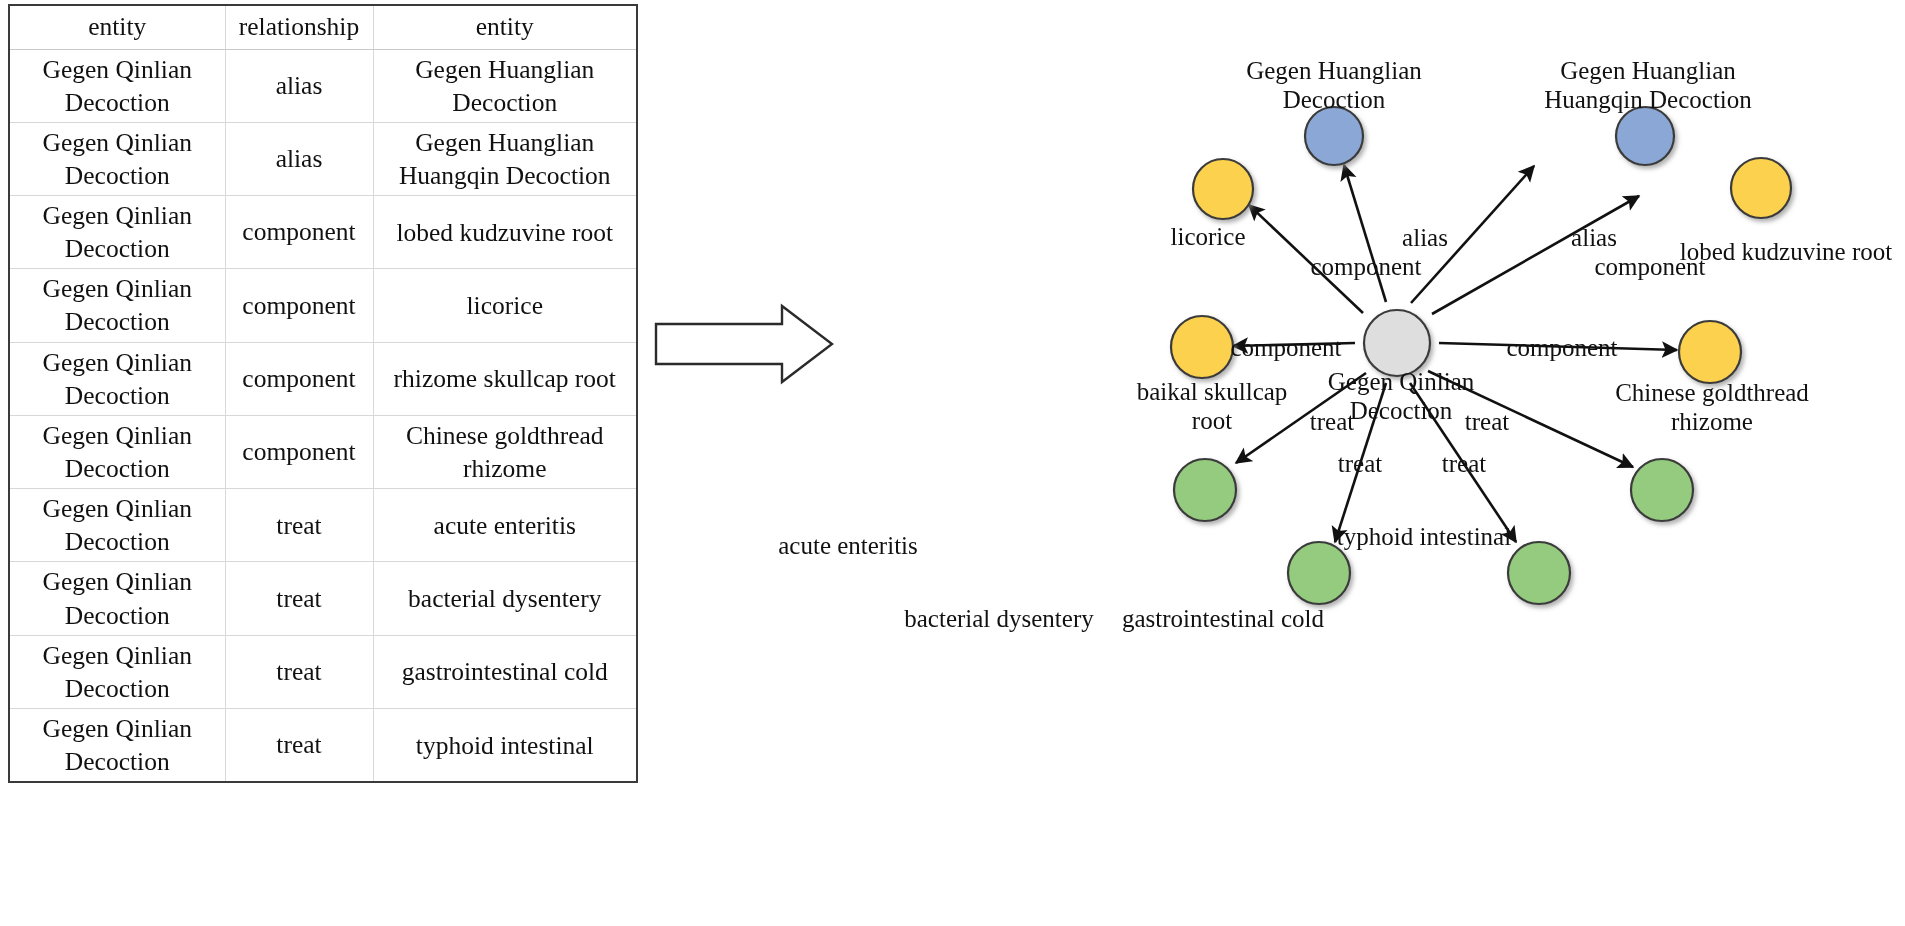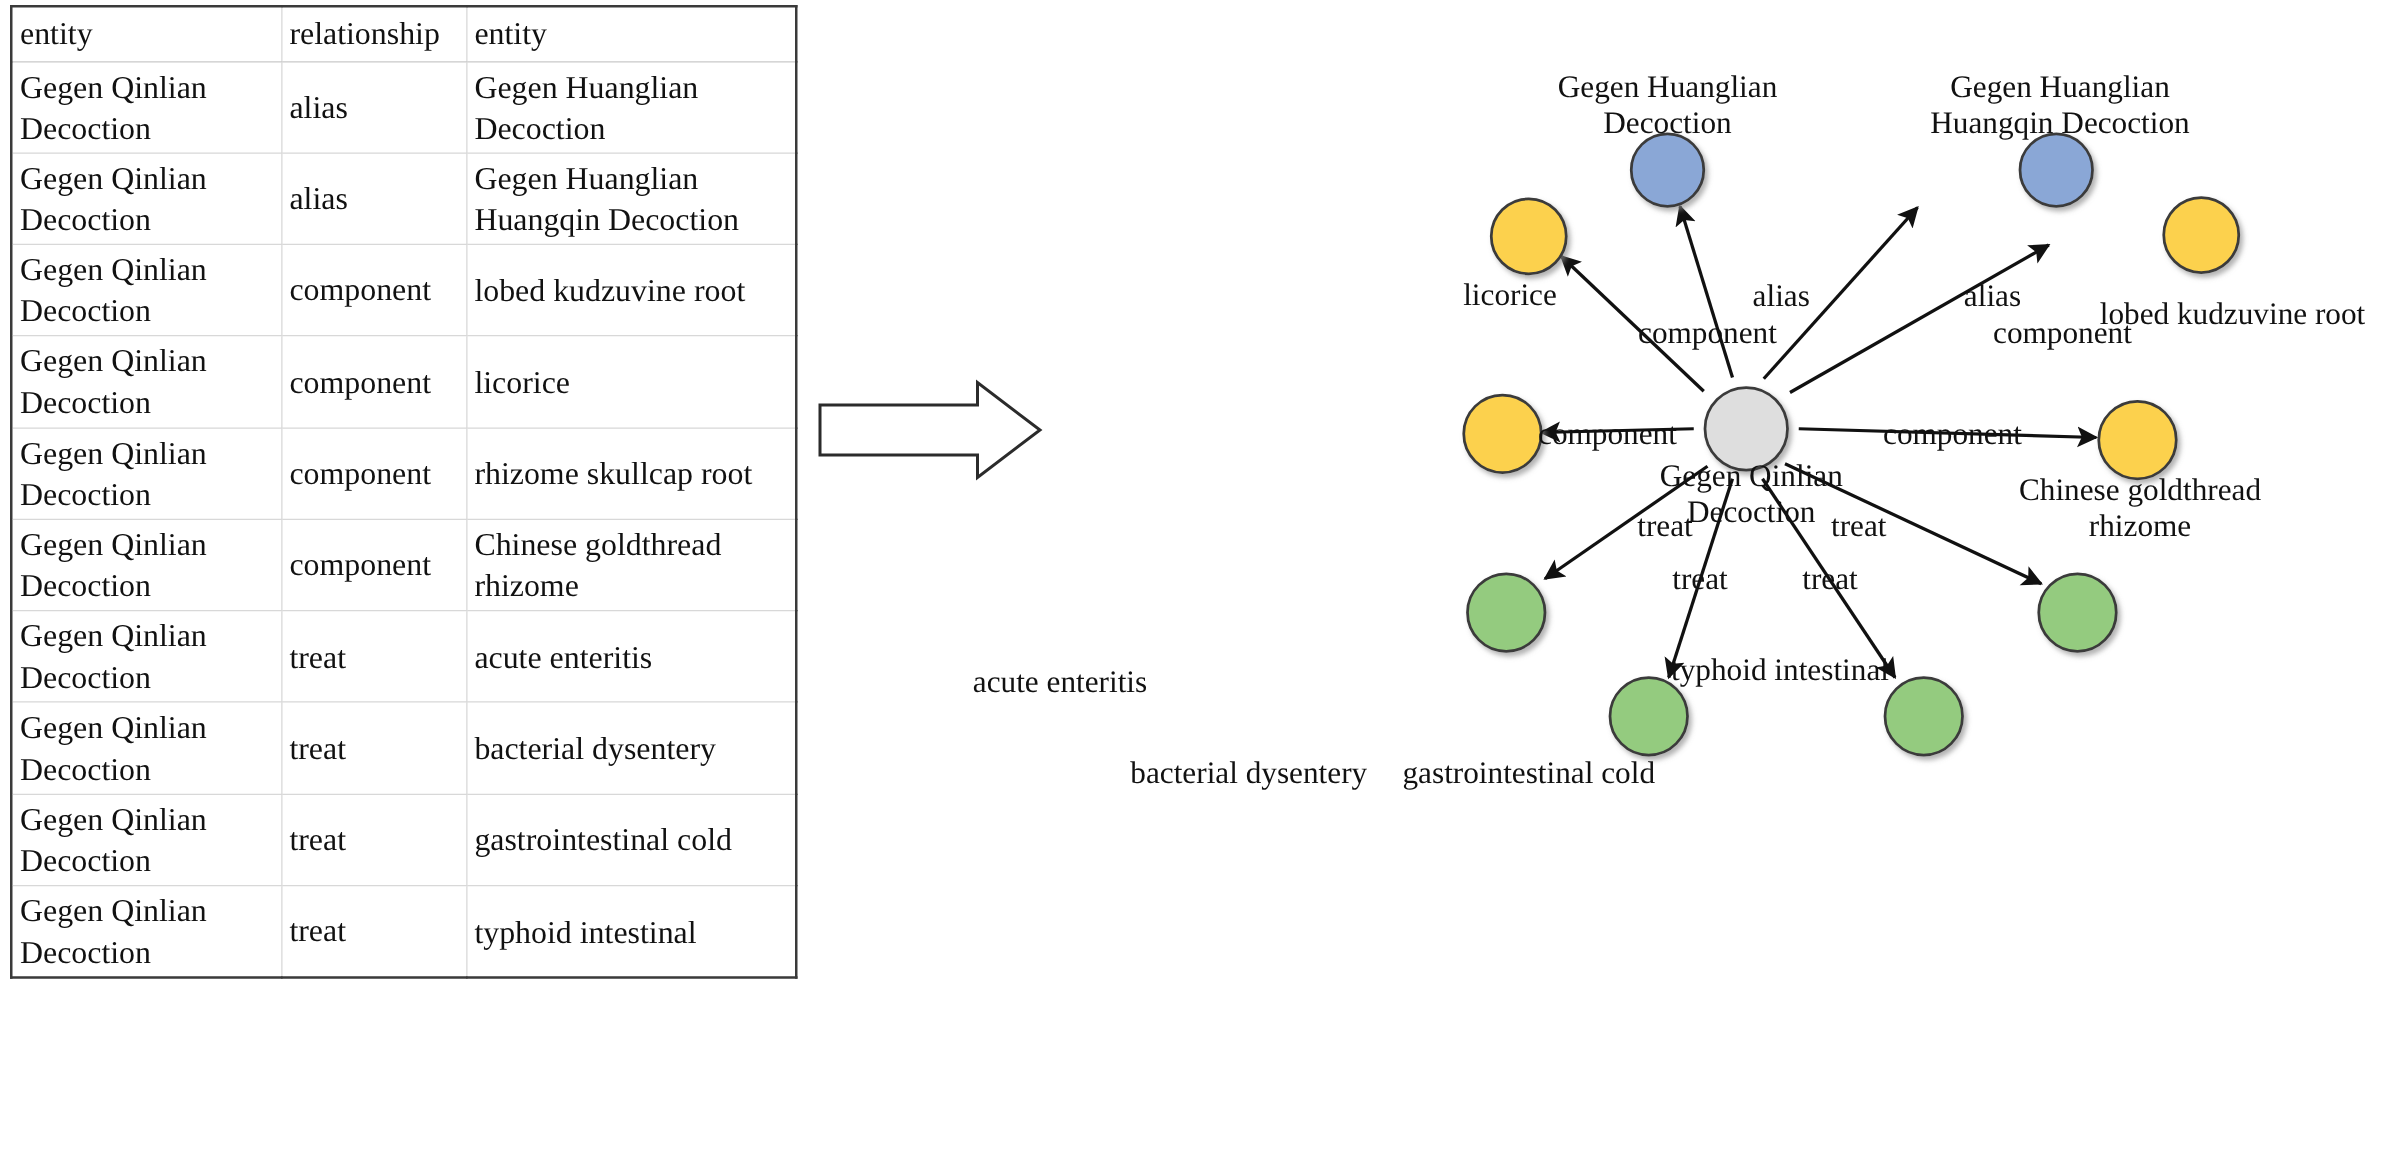--- a/index.html
+++ b/index.html
@@ -37,21 +37,21 @@
     border: 2px solid #3a3a3a;
     background: #fff;
   }
   table.kg-table col.c1 { width: 216px; }
   table.kg-table col.c2 { width: 148px; }
   table.kg-table col.c3 { width: 264px; }
 
   table.kg-table th,
   table.kg-table td {
     border: 1px solid #d8d8d8;
-    text-align: left;
+    text-align: center;
     vertical-align: middle;
     font-weight: normal;
     font-size: 25.5px;
     line-height: 1.32;
     padding: 3px 6px;
     color: #111;
   }
   table.kg-table thead th {
     height: 44px;
     padding: 2px 6px;
@@ -308,20 +308,24 @@
     </div>
 
     <div class="glabel" style="left:572px; top:237px;">
       <span>licorice</span>
     </div>
 
     <div class="glabel" style="left:1150px; top:252px;">
       <span>lobed kudzuvine root</span>
     </div>
 
+    <div class="glabel" style="left:576px; top:406px;">
+      <span>baikal skullcap</span><br>
+      <span>root</span>
+    </div>
 
     <div class="glabel" style="left:1076px; top:407px;">
       <span>Chinese goldthread</span><br>
       <span>rhizome</span>
     </div>
 
     <div class="glabel" style="left:211px; top:546px; left:212px;">
       <span>acute enteritis</span>
     </div>
 

